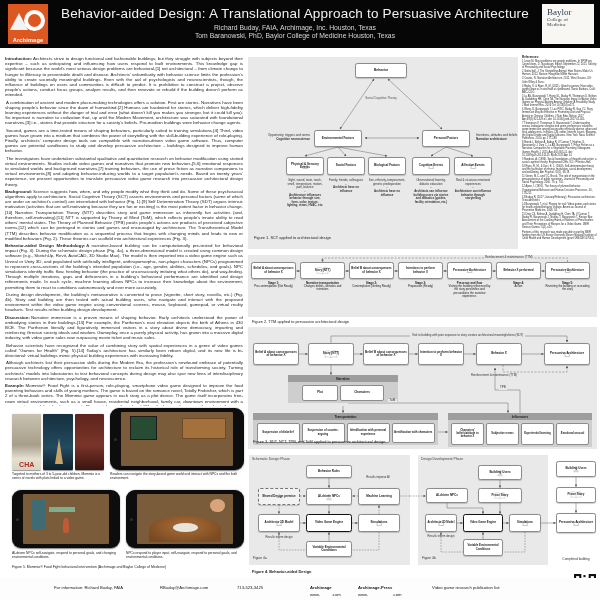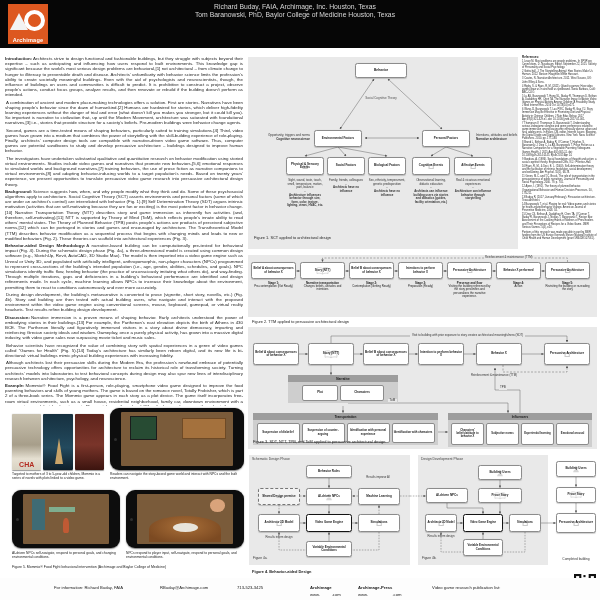--- a/index.html
+++ b/index.html
@@ -84,22 +84,28 @@
 
 <div class="poster">
 
   <div class="hdr">
     <div class="logo">
       <div class="tri"></div>
       <div class="ring"></div>
       <div class="ltxt">Archimage</div>
     </div>
     <div class="hmid">
+      <div class="title">Behavior-aided Design: A Translational Approach to Persuasive Architecture</div>
       <div class="auth">Richard Buday, FAIA, Archimage, Inc.  Houston, Texas</div>
       <div class="auth" style="margin-top:1px">Tom Baranowski, PhD, Baylor College of Medicine  Houston, Texas</div>
+    </div>
+    <div class="baylor">
+      <div class="b1">Baylor</div>
+      <div class="b2">College of</div>
+      <div class="b2">Medicine</div>
     </div>
   </div>
 
   <div class="ltext">
 
       <p class="para"><b class="lead">Introduction:</b><span>Architects strive to design functional and fashionable buildings, but they struggle with subjects beyond their expertise – such as anticipating and influencing how users respond to built environments. This knowledge gap is significant because the world's most serious design problems are behavioral,[1] not architectural – from climate change to hunger to illiteracy to preventable death and disease. Architects' unfamiliarity with behavior science limits the profession's ability to create societally meaningful buildings. Even with the aid of psychologists and neuroscientists, though, the influence of buildings on users and communities is difficult to predict. It is prohibitive to construct a project, observe people's actions, conduct focus groups, analyze results, and then renovate or rebuild if the building doesn't perform as intended.</span></p>
 
       <p class="para"><b class="lead"></b><span>A combination of ancient and modern place-making technologies offers a solution. First are stories. Narratives have been shaping people's behavior since the dawn of humankind.[2] Humans are hardwired for stories, which deliver high-fidelity learning experiences without the danger of trial and error (what doesn't kill you makes you stronger, but it could kill you). So important is narrative to civilization that, up until the Modern Movement, architecture was saturated with foundational narratives,[3] i.e., stories that provide structure for a society's beliefs. Pre-modern buildings were behavior change agents.</span></p>
 
       <p class="para"><b class="lead"></b><span>Second, games are a time-tested means of shaping behaviors, particularly suited to training simulations.[4] Third, video games have grown into a medium that combines the power of storytelling with the skill-building experience of role-playing. Finally, architects' computer design tools are compatible with narrative-driven video game software. Thus, computer games are potential sandboxes to study and develop persuasive architecture – buildings designed to improve human behavior.</span></p>

